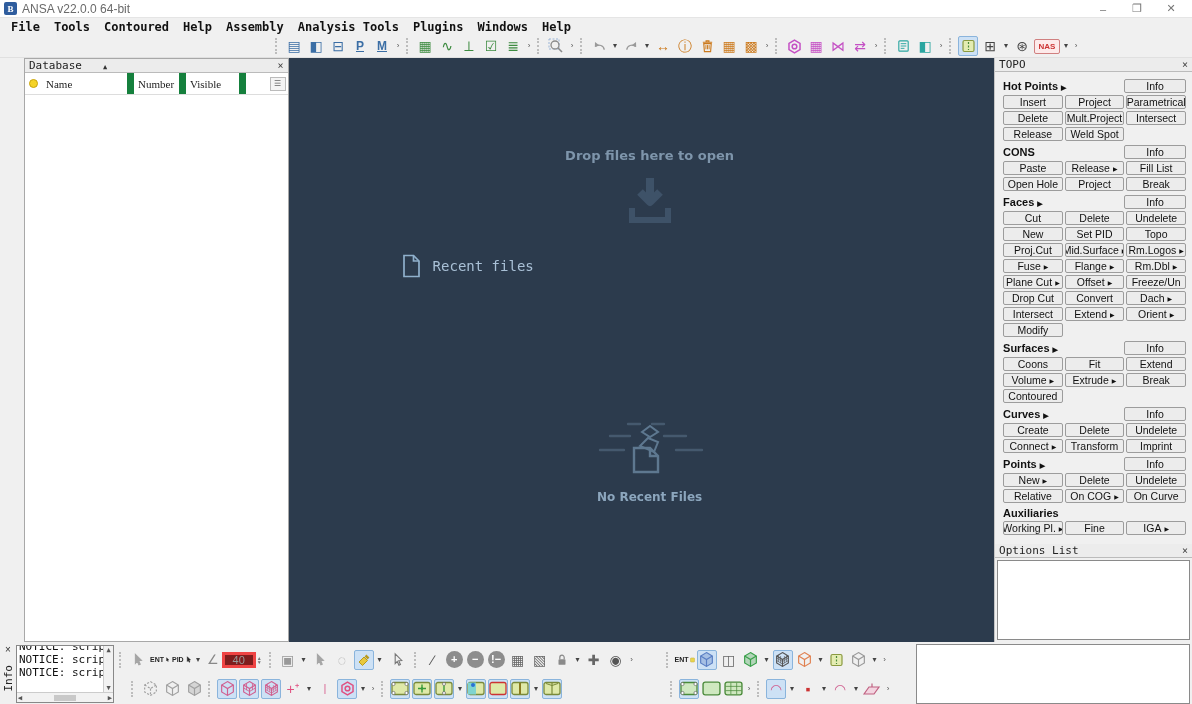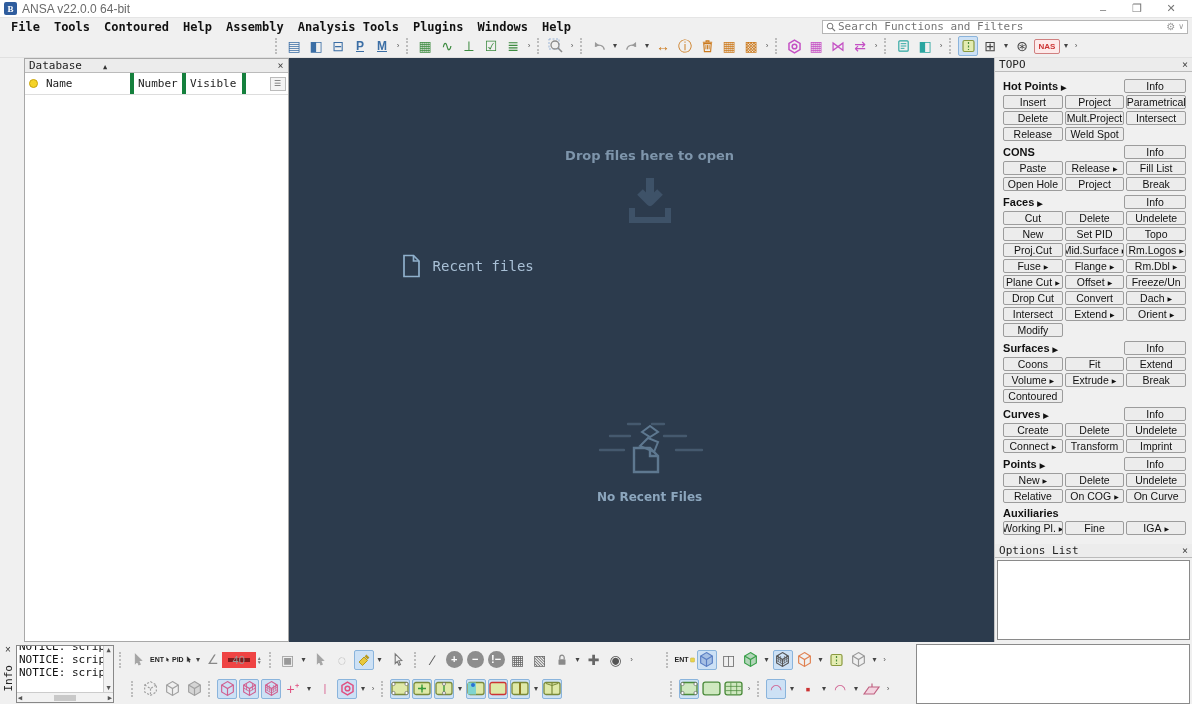--- a/index.html
+++ b/index.html
@@ -43,21 +43,21 @@
   .tool.u { text-decoration:underline; font-weight:bold; font-size:12px; }
   
   .main { display:flex; height:584px; }
   
   .dbpanel { width:270px; background:#fff; border:1px solid #a8a8a8; display:flex; flex-direction:column;margin-left:24px; }
   .panel-title { height:14px; background:#ececec; display:flex; align-items:center; padding:0 4px;
                  font:11px "DejaVu Sans Mono",monospace; color:#222; border-bottom:1px solid #bbb;}
   .panel-title .x { margin-left:auto; color:#444; font-size:10px; }
   .db-cols { height:22px; display:flex; align-items:center; border-bottom:1px solid #ddd;
              font:11px "DejaVu Sans Mono",monospace; color:#222; }
-  .db-col { border-right:4px solid #15803d; height:100%; display:flex; align-items:center; padding:0 4px;}
+  .db-col { border-right:7px solid #15803d; height:100%; display:flex; align-items:center; padding:0 4px;font-family:Liberation Serif, serif;}
   .bulb { width:9px; height:9px; border-radius:50%; background:#f5d327; border:1px solid #c9a40a; margin:0 4px;}
   .sort { font-size:7px; color:#333; margin-left:22px; align-self:flex-start; margin-top:2px;}
   .db-body { flex:1; background:#fff; }
   .db-listicon { margin-left:auto; width:16px; height:14px; border:1px solid #bbb; background:#f4f4f4;
                  color:#666; font-size:8px; display:flex; align-items:center; justify-content:center; margin-right:2px;}
   
   .viewport { width:720px; background:#2c3b4d; position:relative; overflow:hidden; }
   .open-tile { position:absolute; left:110px; top:92px; width:66px; height:66px; background:#3a4e62;
                border-radius:4px; display:flex; flex-direction:column; align-items:center; justify-content:center; gap:6px;}
   .open-label { font:12px "DejaVu Sans Mono",monospace; color:#d7e2ec; }
@@ -105,21 +105,21 @@
   .notice-txt div { white-space:nowrap; line-height:13px; color:#111; }
   .vscroll { width:10px; background:#f2f2f2; border-left:1px solid #ccc; display:flex; flex-direction:column;
              justify-content:space-between; align-items:center; font-size:7px; color:#555;}
   .hscroll { height:10px; border-top:1px solid #ccc; background:#f2f2f2; display:flex; align-items:center;
              justify-content:space-between; font-size:7px; color:#555; padding:0 1px;}
   .hthumb { width:22px; height:6px; background:#c9c9c9; }
   .b-mid { flex:1; display:flex; flex-direction:column; padding-top:3px; }
   .b-row { display:flex; align-items:center; height:29px; }
   .angle-group { display:flex; align-items:center; margin:0 4px; }
   .angle-glyph { color:#888; font-size:13px; margin-right:3px; }
-  .angle-box { width:34px; height:16px; border:6px solid #ef4444; background:#7f1d1d; color:#999;
+  .angle-box { width:34px; height:16px; border:3px solid #ef4444; background:#7f1d1d; color:#999;
                font:11px "Liberation Sans",sans-serif; display:flex; align-items:center; justify-content:center;}
   .stepper { display:flex; flex-direction:column; font-size:5px; color:#777; margin-left:1px; line-height:4px;}
   .b-right { width:278px; padding:2px; }
   .options-float { width:100%; height:100%; background:#fff; border:1px solid #8a8a8a; }
   .gap { width:26px; }
 </style>
 </head>
 <body>
 
 <div class="titlebar">
@@ -137,31 +137,20 @@
       <span class="menu-item">File</span>
       <span class="menu-item">Tools</span>
       <span class="menu-item">Contoured</span>
       <span class="menu-item">Help</span>
       <span class="menu-item">Assembly</span>
       <span class="menu-item">Analysis Tools</span>
       <span class="menu-item">Plugins</span>
       <span class="menu-item">Windows</span>
       <span class="menu-item">Help</span>
     </div>
-  <div class="searchbox">
-    <span class="sicon">
-      <svg width="10" height="10" viewBox="0 0 16 16">
-          <circle cx="6.5" cy="6.5" r="4.5" fill="none" stroke="#777" stroke-width="1.6"></circle>
-          <path d="M10 10l4.5 4.5" stroke="#777" stroke-width="1.8"></path>
-        </svg>
-    </span>
-    <input placeholder="Search Functions and Filters" style="">
-    <span class="gear">⚙</span>
-    <span class="chev">∨</span>
-  </div>
 </div>
 
 <div class="toolbar-top">
   <div class="tstrip">
       <span class="thandle"></span>
       <span class="tool" style="color: rgb(59, 110, 165);">▤</span>
       <span class="tool" style="color: rgb(59, 110, 165);">◧</span>
       <span class="tool" style="color: rgb(59, 110, 165);">⊟</span>
       <span class="tool u" style="color: rgb(59, 110, 165);">P</span>
       <span class="tool u" style="color: rgb(59, 110, 165);">M</span>

